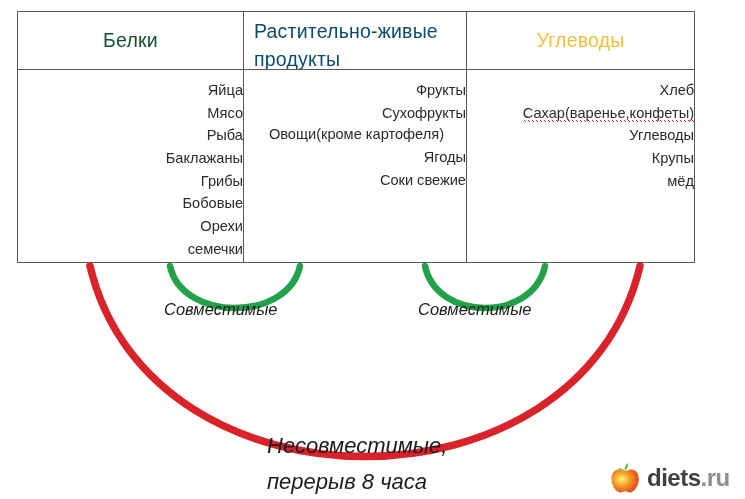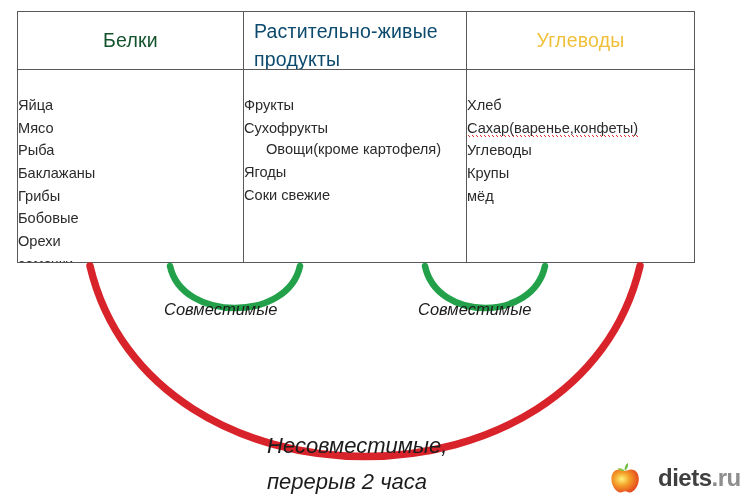--- a/index.html
+++ b/index.html
@@ -68,22 +68,22 @@
     align-items: flex-start;
     padding: 5px 0 0 10px;
     line-height: 1.45;
     text-align: left;
   }
   .hdr-carbs {
     color: #f0c03a;
   }
 
   .body-cell {
-    padding-top: 24px;
-    text-align: left;
+    padding-top: 9px;
+    text-align: right;
     color: #2b2b2b;
     font-size: 14.6px;
     line-height: 1.555;
   }
   .body-cell .item {
     white-space: nowrap;
   }
   .body-cell .item.wrap {
     white-space: normal;
     line-height: 1.5;
@@ -133,21 +133,21 @@
     text-align: left;
   }
 
   
   .watermark {
     position: absolute;
     left: 608px;
     top: 461px;
     display: flex;
     align-items: center;
-    gap: 16px;
+    gap: 5px;
   }
   .wm-text {
     font-size: 24px;
     font-weight: bold;
     letter-spacing: -0.5px;
     line-height: 1;
   }
   .wm-diets { color: #3f3f3f; }
   .wm-dot   { color: #8e8e8e; }
   .wm-ru    { color: #8e8e8e; }
@@ -204,21 +204,21 @@
 
     <path id="arc-incompat" d="M 90 266 C 150 520, 580 520, 640 266" fill="none" stroke-width="7.5" stroke-linecap="round" stroke="#d8232a"></path>
   </svg>
 
   <div class="curve-label lbl-compat-1">Совместимые</div>
 
   <div class="curve-label lbl-compat-2">Совместимые</div>
 
   <div class="curve-label lbl-incompat">
     <div>Несовместимые,</div>
-    <div>перерыв 2 часа</div>
+    <div>перерыв 8 часа</div>
   </div>
 
   <div class="watermark">
     <svg width="34" height="34" viewBox="0 0 34 34">
       <defs>
         <radialGradient id="appleGrad" cx="38%" cy="42%" r="68%">
           <stop offset="0%" stop-color="#fff27a"></stop>
           <stop offset="42%" stop-color="#f4a029"></stop>
           <stop offset="100%" stop-color="#e23c1c"></stop>
         </radialGradient>

